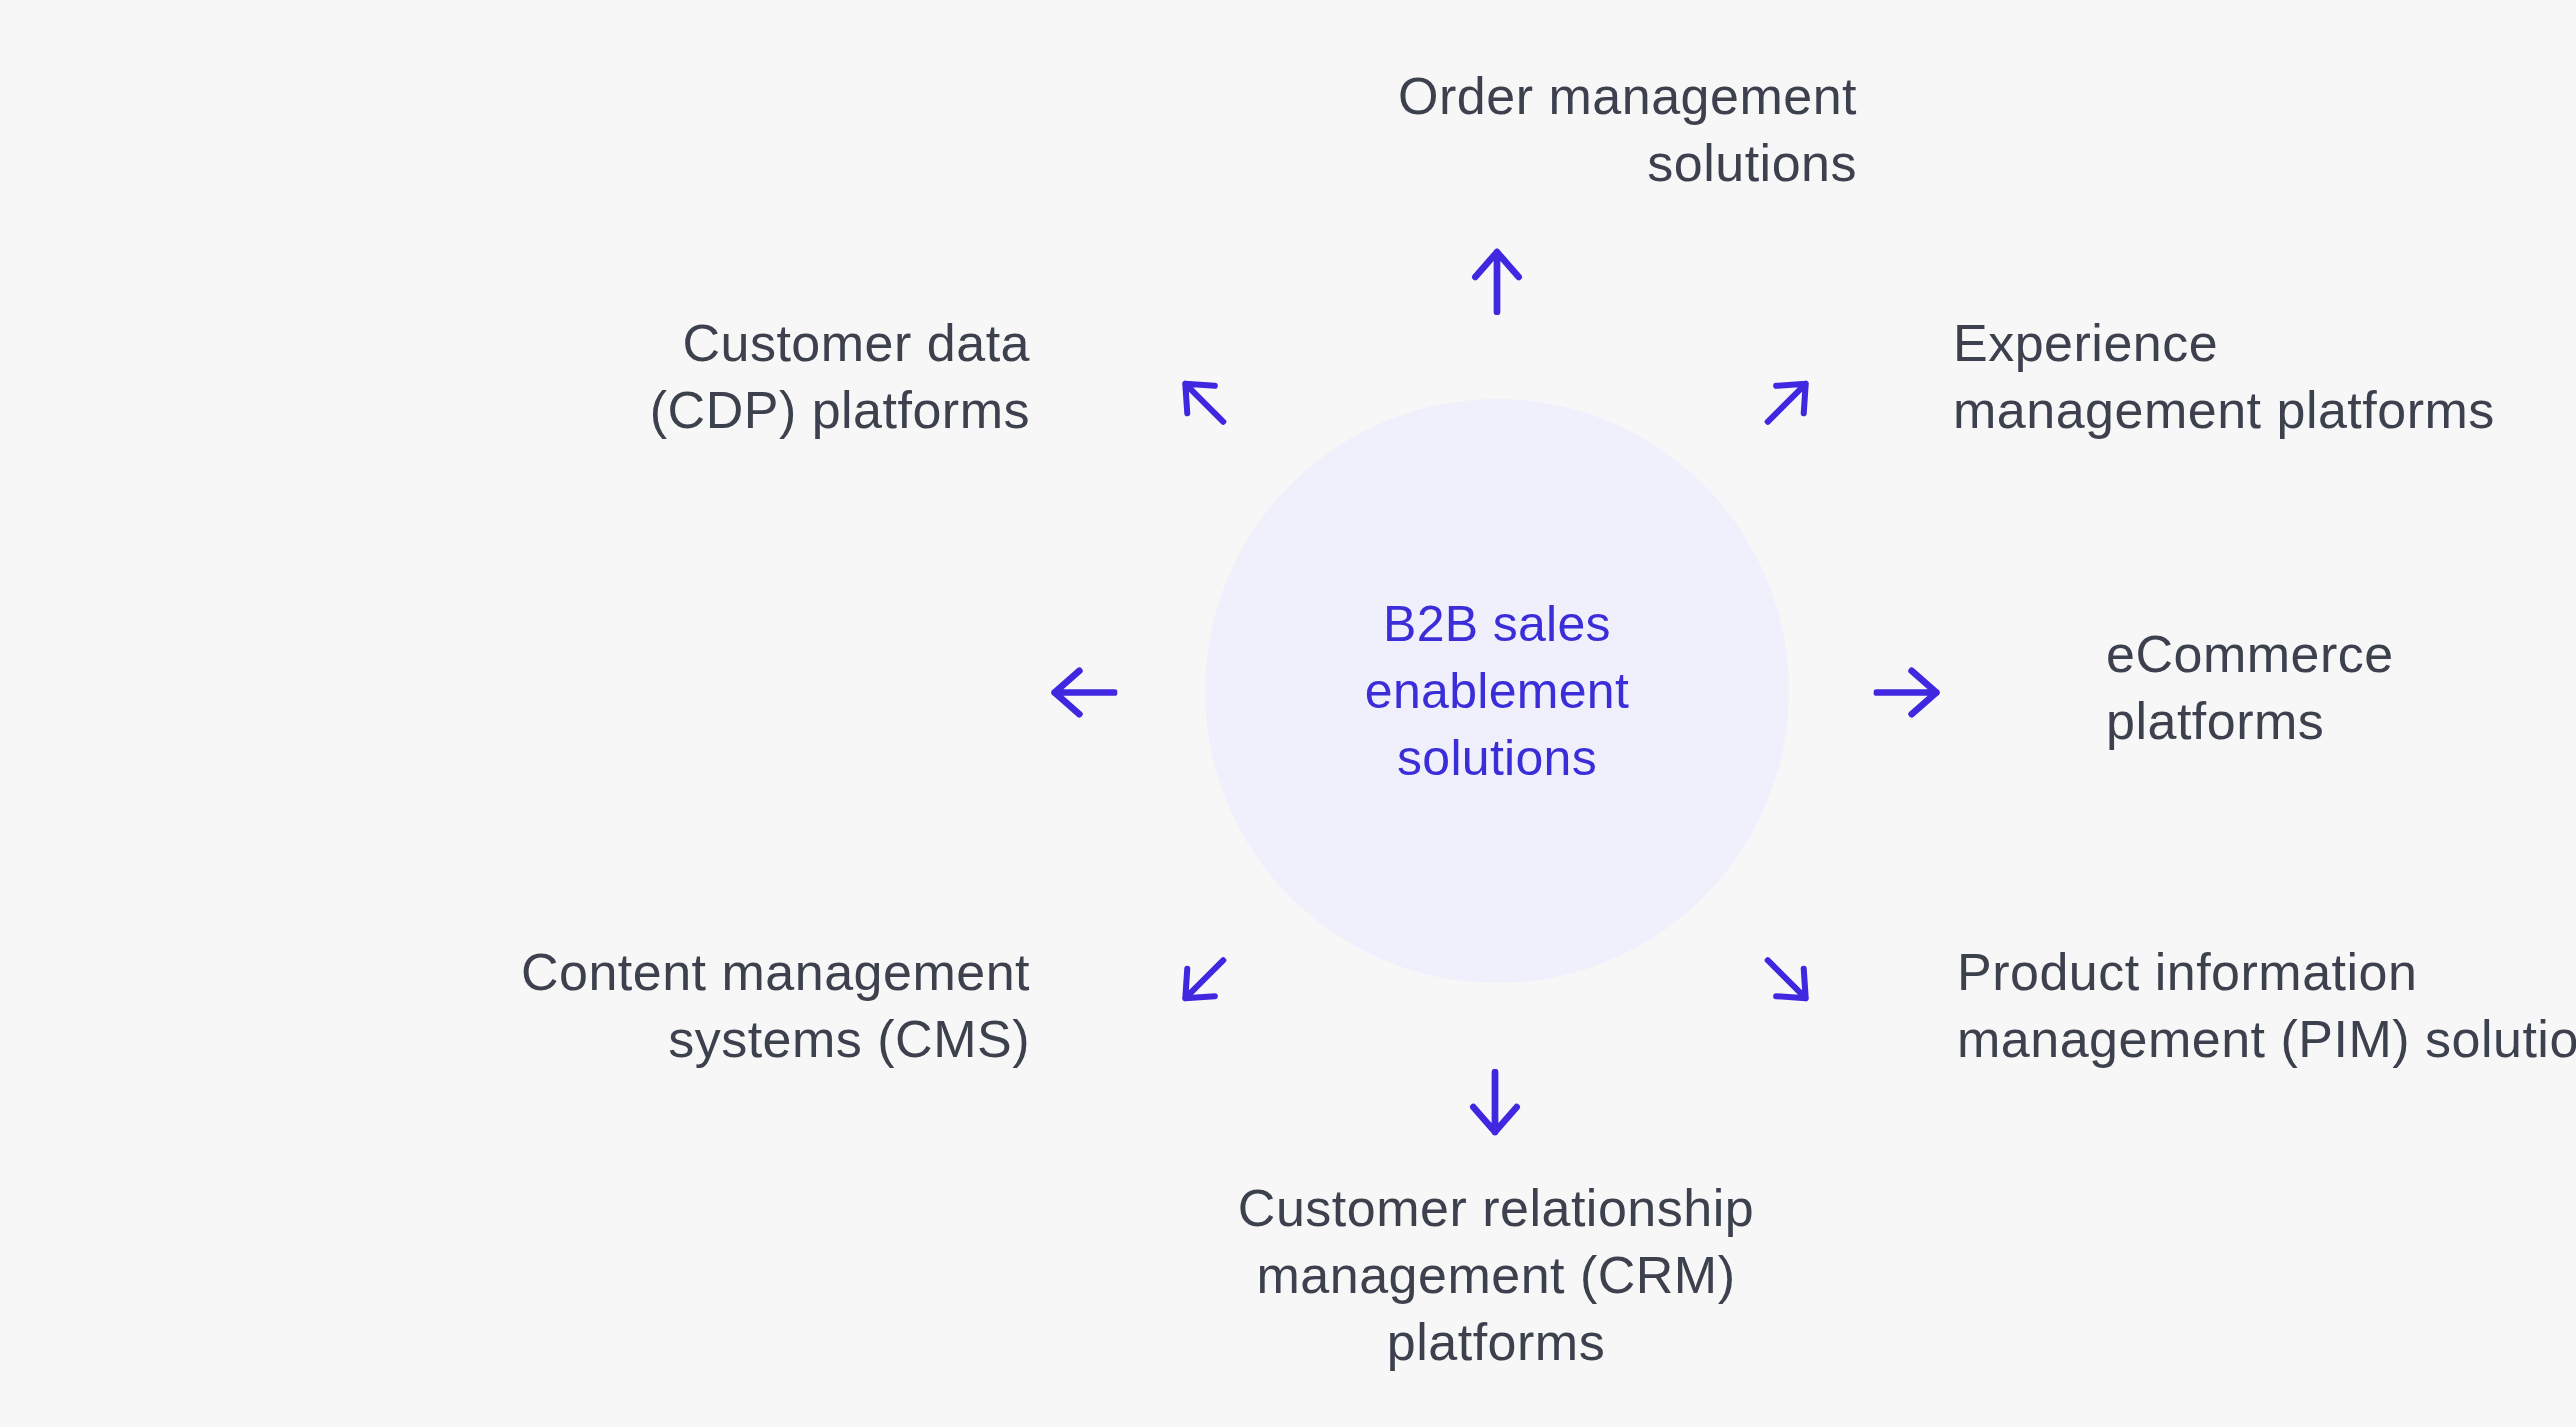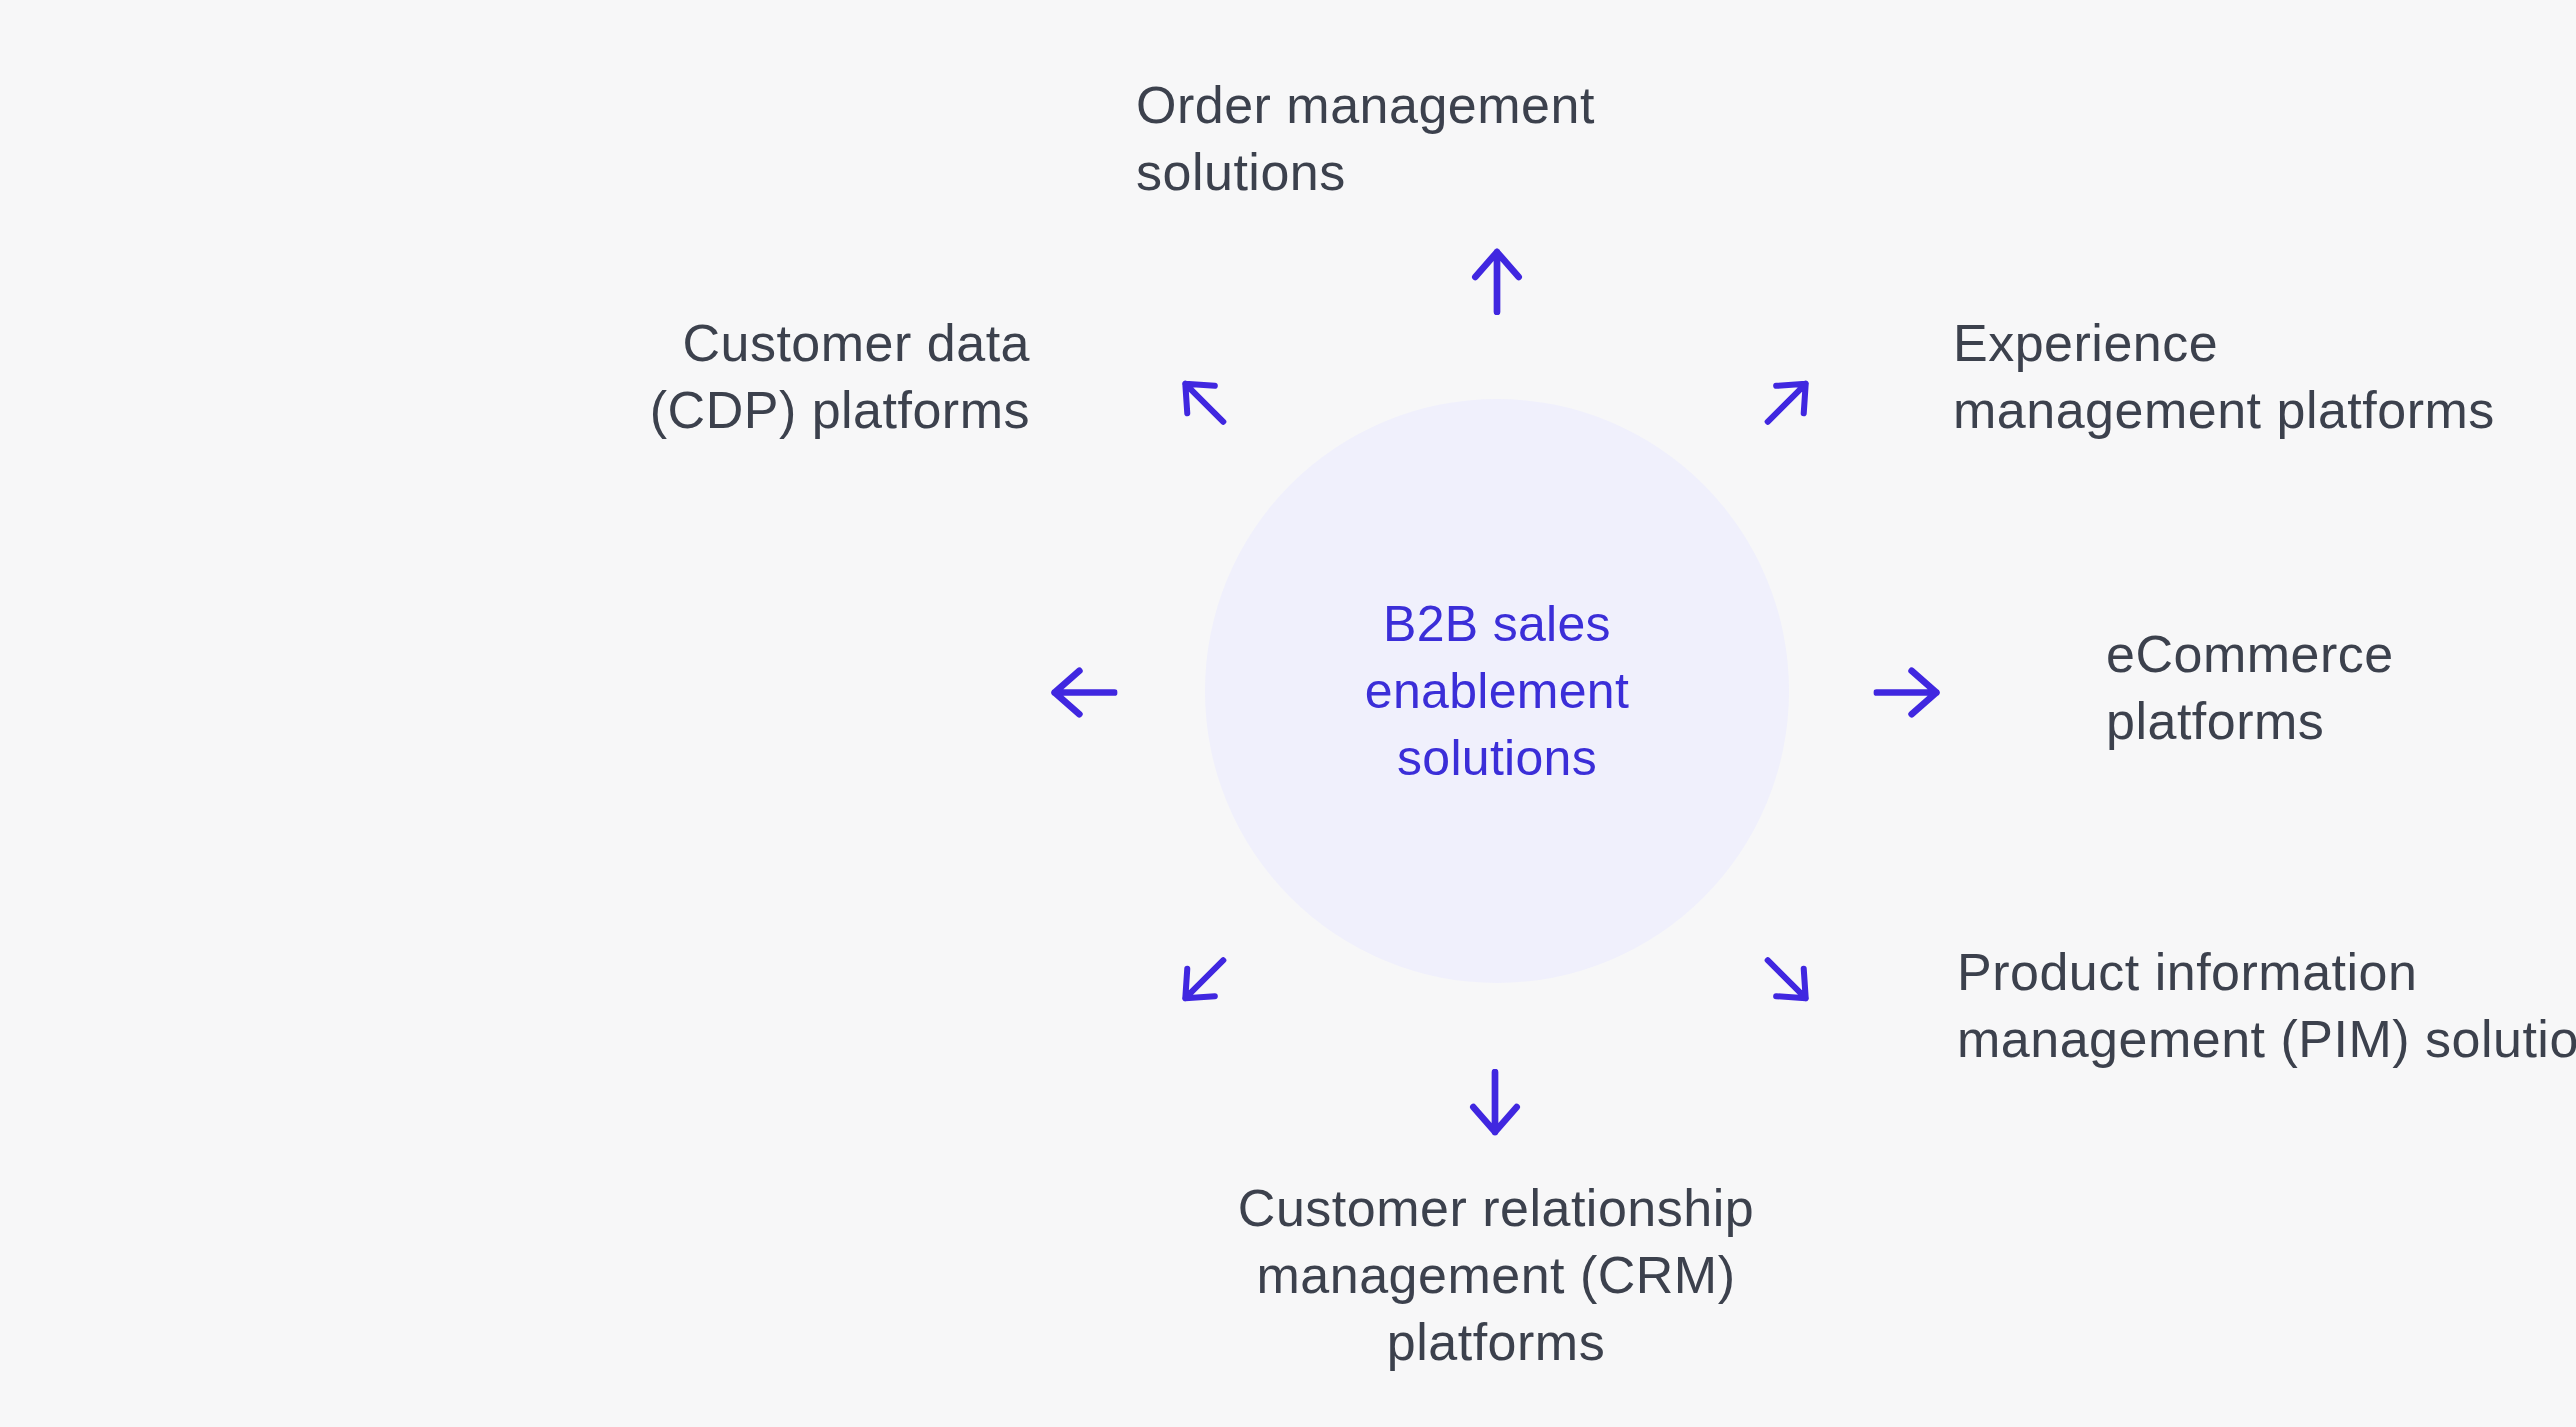--- a/index.html
+++ b/index.html
@@ -42,21 +42,21 @@
   }
   .label {
     position: absolute;
     font-size: 52px;
     font-weight: 400;
     line-height: 67px;
     letter-spacing: 0.5px;
     color: var(--label-text, #3C414D);
     white-space: pre-line;
   }
-  .l-top          { left: 1136px; top: 72px;  width: 721px; text-align: left; }
+  .l-top          { left: 1136px; top: 63px;  width: 721px; text-align: right; }
   .l-top-left     { left: 309px;  top: 310px;  width: 721px; text-align: right;  }
   .l-top-right    { left: 1953px; top: 310px;  width: 876px; text-align: left;   }
   .l-left         { left: 168px;  top: 621px; width: 721px; text-align: right;  }
   .l-right        { left: 2106px; top: 621px; width: 773px; text-align: left;   }
   .l-bottom-left  { left: 309px;  top: 939px; width: 721px; text-align: right;  }
   .l-bottom-right { left: 1957px; top: 939px; width: 927px; text-align: left;   }
   .l-bottom       { left: 1084px; top: 1175px; width: 824px; text-align: center; }
   .arrow {
     position: absolute;
     width: 54px;
@@ -112,17 +112,19 @@
 solutions</div>
   <div class="label l-top-right">Experience
 management platforms</div>
   <div class="label l-right">eCommerce
 platforms</div>
   <div class="label l-bottom-right">Product information
 management (PIM) solutions</div>
   <div class="label l-bottom">Customer relationship
 management (CRM)
 platforms</div>
+  <div class="label l-bottom-left">Content management
+systems (CMS)</div>
   <div class="label l-top-left">Customer data
 (CDP) platforms</div>
 
 </div>
 
 
 </body></html>

